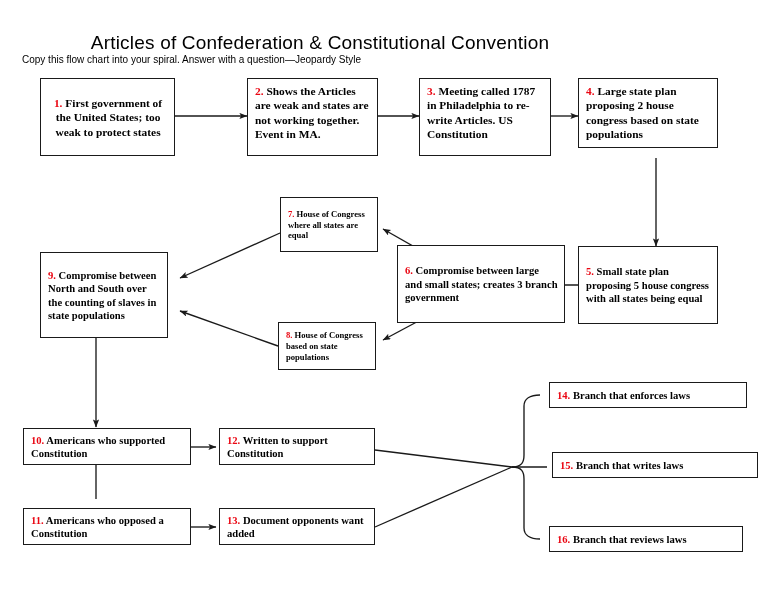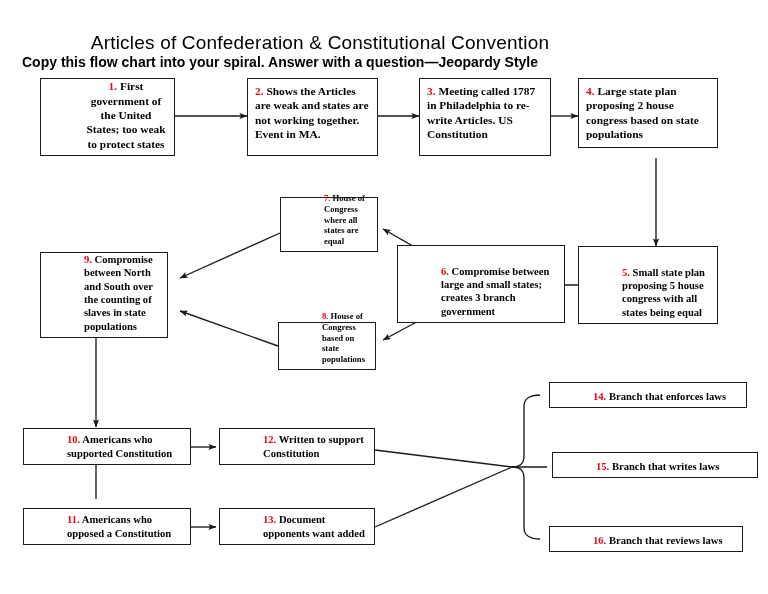--- a/index.html
+++ b/index.html
@@ -30,41 +30,41 @@
     font-weight: 400;
     letter-spacing: 0.2px;
     color: #000000;
     white-space: nowrap;
   }
   #subtitle {
     position: absolute;
     left: 22px;
     top: 54px;
     font-family: "Liberation Sans", sans-serif;
-    font-size: 14px;
-    font-weight: 700;
+    font-size: 10px;
+    font-weight: 400;
     color: #000;
     white-space: nowrap;
   }
   .node {
     position: absolute;
     box-sizing: border-box;
     border: 1.4px solid #1a1a1a;
     background: #ffffff;
     font-family: "Liberation Serif", serif;
     font-weight: bold;
     line-height: 1.26;
     color: #000000;
     z-index: 4;
   }
   .node .inner {
     padding: 5px 6px 4px 7px;
   }
   .node.center .inner { text-align: center; }
-  .node.vcenter { display: flex; align-items: flex-end; padding-left: 36px; }
+  .node.vcenter { display: flex; align-items: center; }
   .node.vcenter .inner { width: 100%; }
   .num {
     color: #ea0612;
     font-weight: bold;
   }
   .fs-big   { font-size: 11.4px; }
   .fs-mid   { font-size: 10.6px; }
   .fs-small { font-size: 8.6px; }
   #edges {
     position: absolute;

